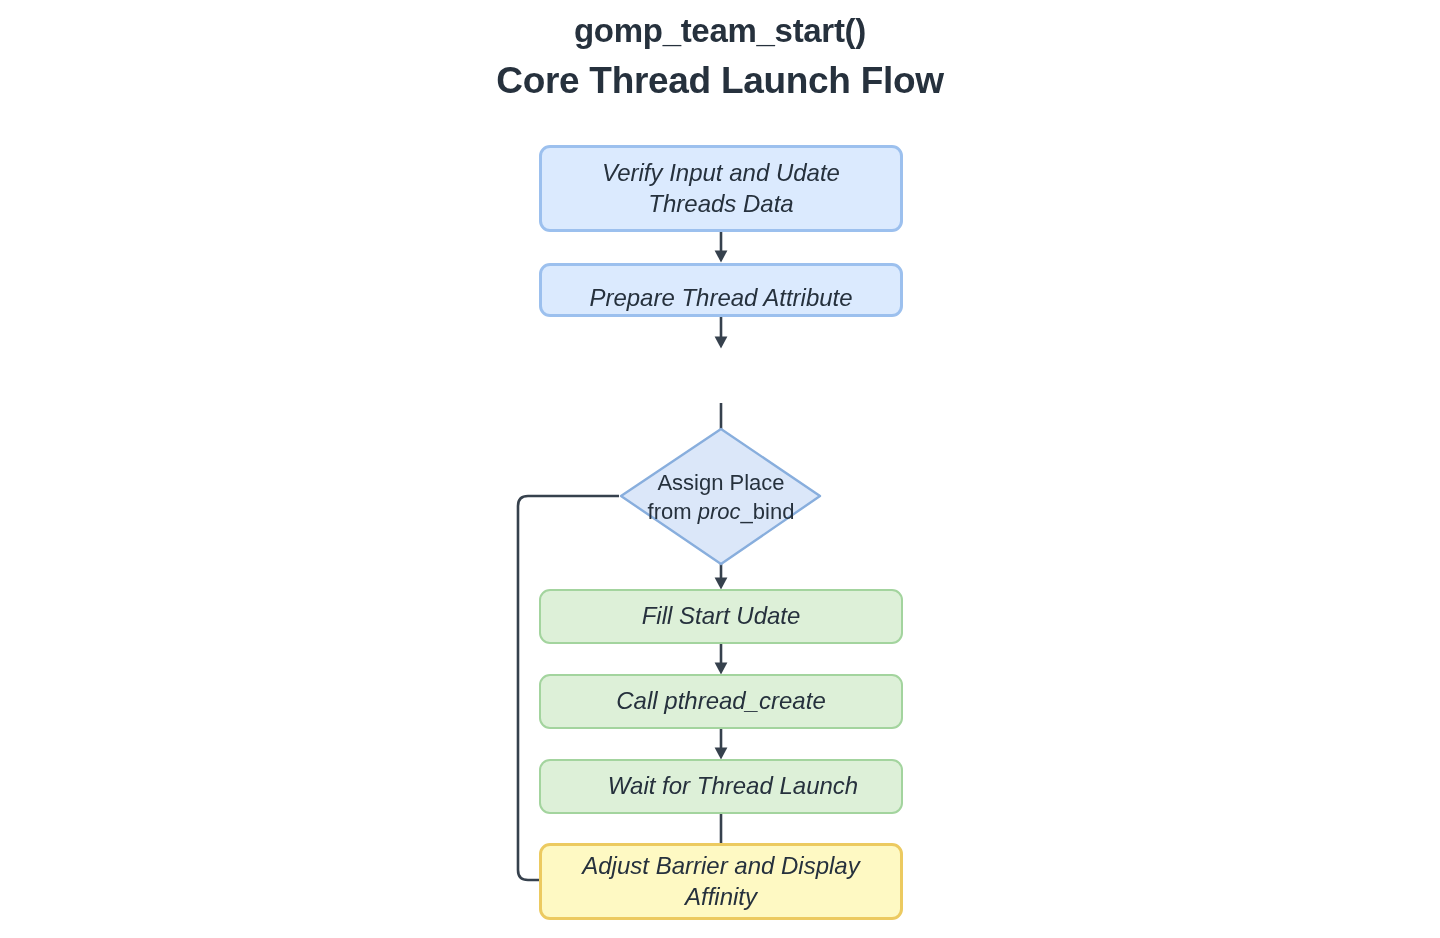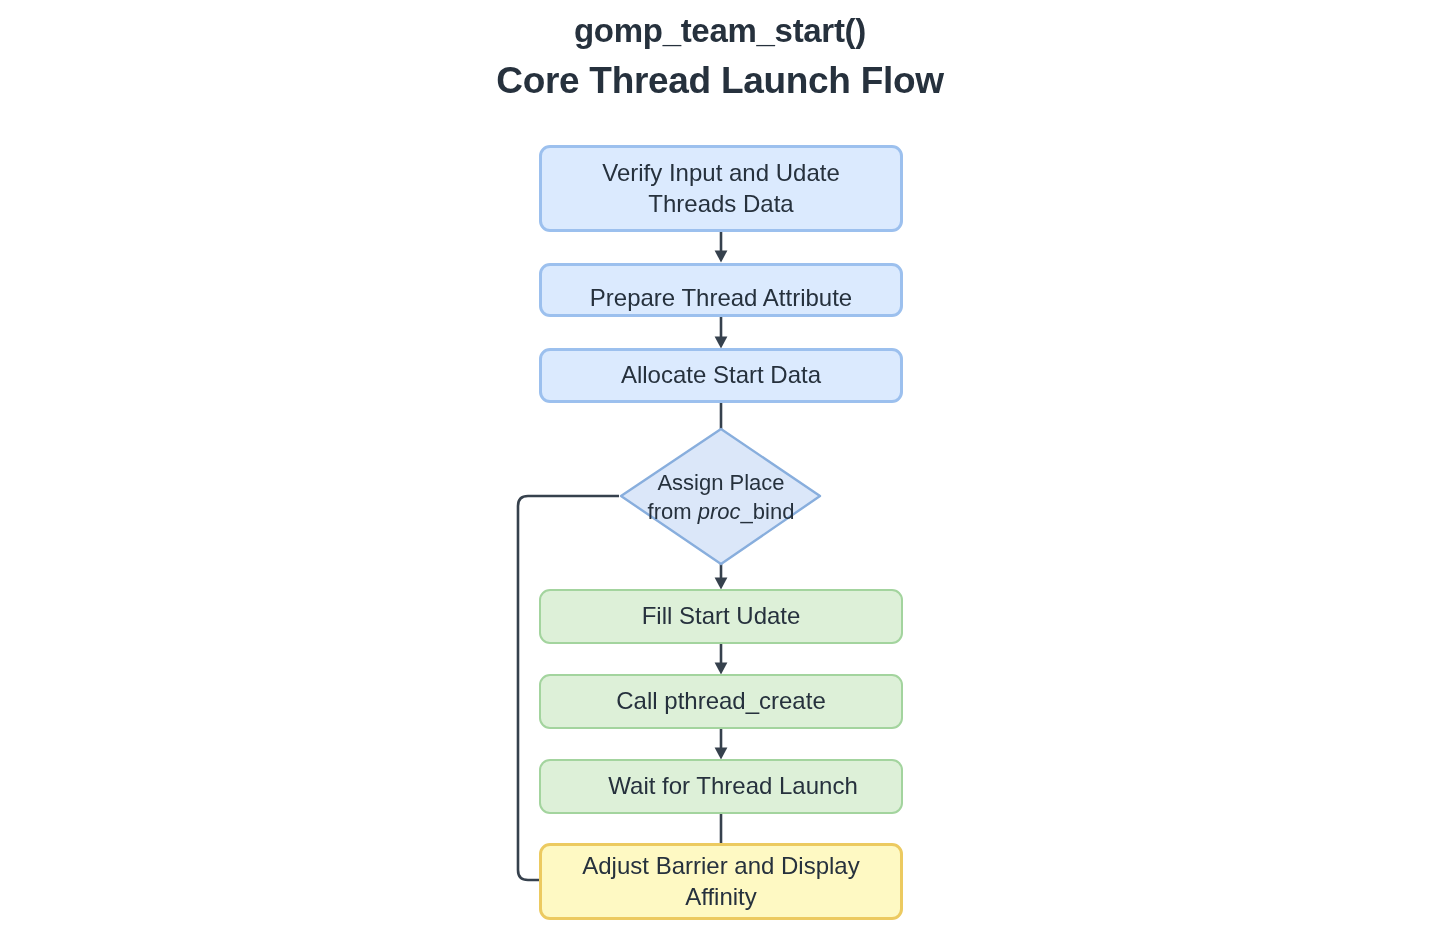--- a/index.html
+++ b/index.html
@@ -42,21 +42,21 @@
     box-sizing: border-box;
     border-radius: 11px;
     display: flex;
     align-items: center;
     justify-content: center;
     text-align: center;
     font-size: 24px;
     color: #26313d;
     line-height: 1.28;
   }
-  .node-label { white-space: pre-line; }
+  .node-label { white-space: pre-line; font-style: italic; }
 
   .process {
     background: #dbeafe;
     border: 3px solid #9cc0ee;
   }
   .step {
     background: #ddf0d8;
     border: 2.5px solid #a3d49e;
   }
   .terminal {
@@ -129,23 +129,20 @@
 
   <div class="node process n-verify">
     <span class="node-label">Verify Input and Udate
 Threads Data</span>
   </div>
 
   <div class="node process n-prepare">
     <span class="node-label">Prepare Thread Attribute</span>
   </div>
 
-  <div class="node process n-allocate">
-    <span class="node-label">Allocate Start Data</span>
-  </div>
 
   <div class="diamond-label">
     <span>Assign Place</span>
     <span><span>from </span><span class="italic">proc</span><span>_bind</span></span>
   </div>
 
   <div class="node step n-fill">
     <span class="node-label">Fill Start Udate</span>
   </div>
 

